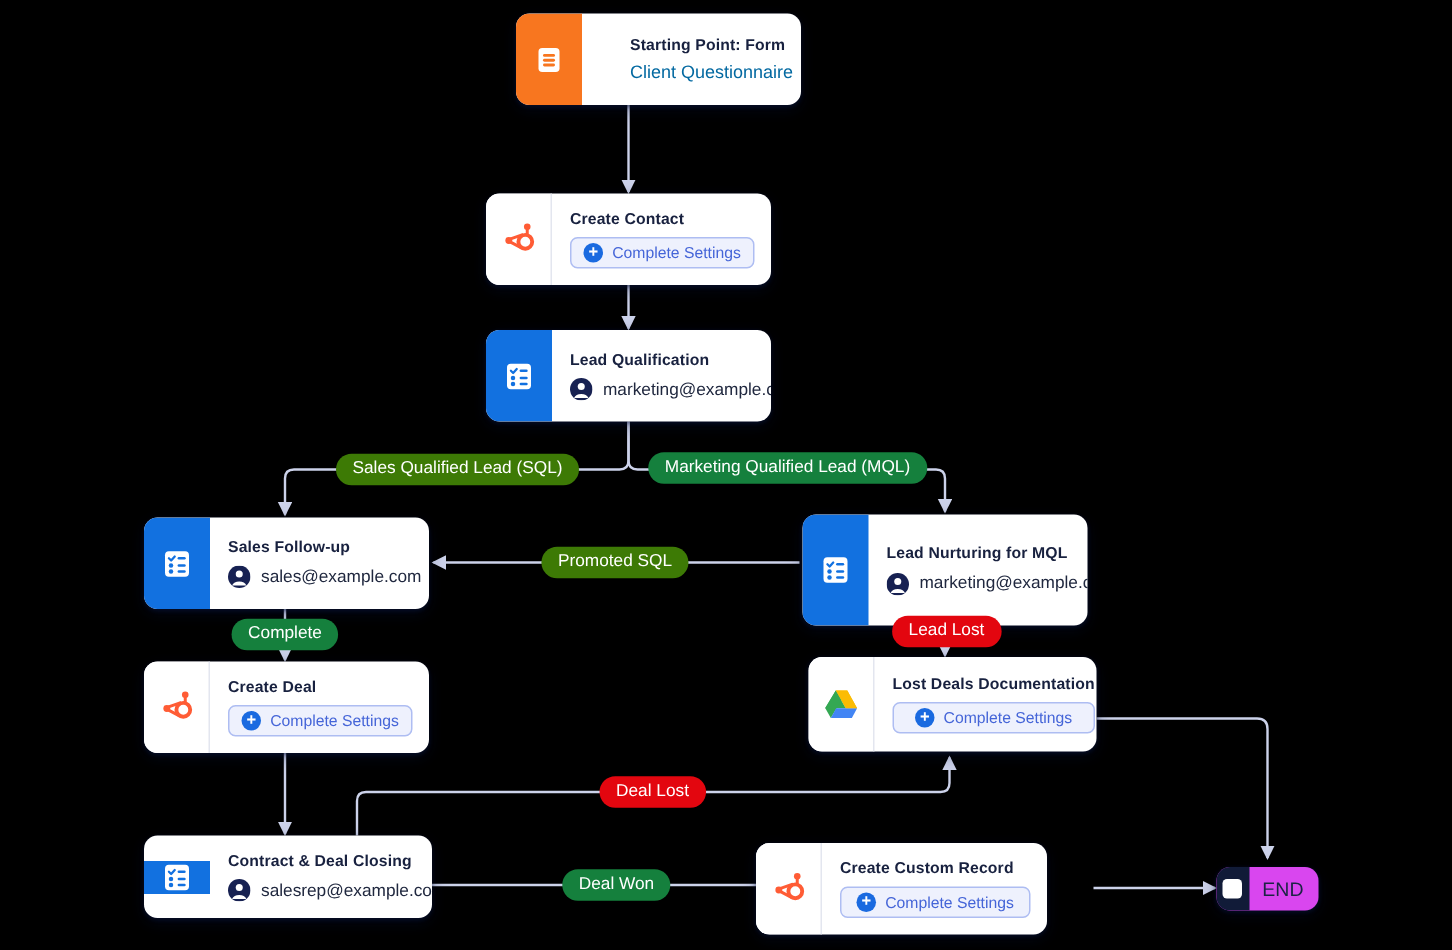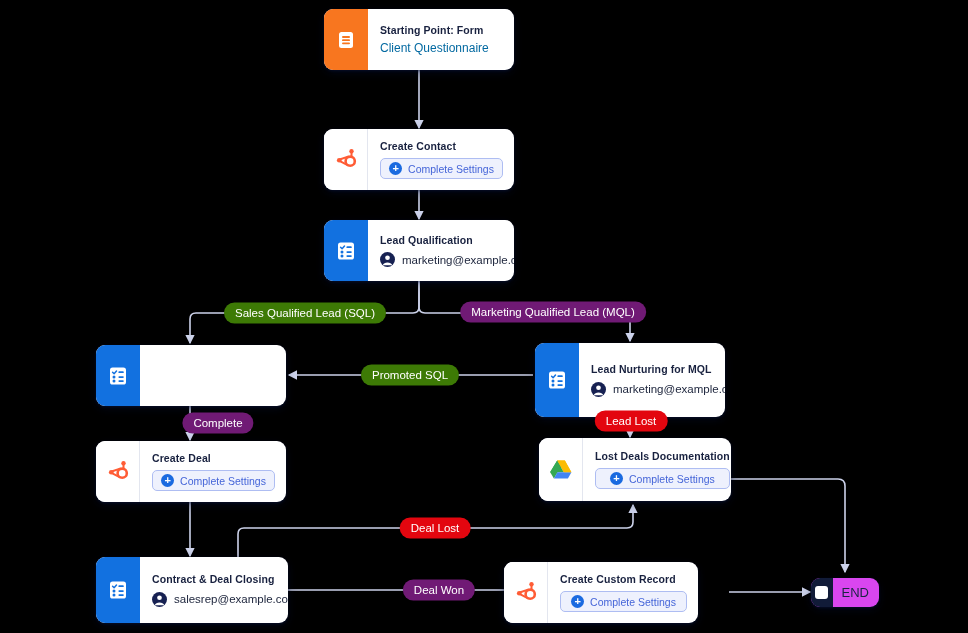--- a/index.html
+++ b/index.html
@@ -119,21 +119,21 @@
     height: 21px;
     line-height: 21px;
     padding: 0 11px;
     font-size: 11.5px;
     color: #ffffff;
     white-space: nowrap;
     text-align: center;
     transform: translate(-50%, -50%);
   }
   .elabel.green { background: #3d7a05; }
-  .elabel.blue  { background: #701a75; margin-left: 28px; }
+  .elabel.blue  { background: #15803d; }
   .elabel.red   { background: #e3060f; }
 
   
   #end-node {
     position: absolute;
     display: flex;
     align-items: stretch;
     border-radius: 9px;
     overflow: hidden;
     background: #d946ef;
@@ -195,21 +195,21 @@
       <path d="M238,557 L238,534 Q238,528 244,528 L627,528 Q633,528 633,522 L633,505"></path>
 
       <path d="M286,590 L531,590"></path>
 
       <path d="M731,479 L838,479 Q845,479 845,486 L845,572"></path>
 
       <path d="M729,592 L810,592"></path>
     </g>
   </svg>
 
-  <div class="node" id="n-start" style="left:324px; top:9px; width:190px; height:61px;">
+  <div class="node" id="n-start" style="left:344px; top:9px; width:190px; height:61px;gap:20px;">
     <div class="iconcol orange">
       <svg width="20" height="20" viewBox="0 0 20 20" aria-hidden="true">
         <rect x="3" y="2" width="14" height="16" rx="2.5" fill="#ffffff"></rect>
         <rect x="6" y="6" width="8" height="1.9" rx="0.95" fill="#f8761f"></rect>
         <rect x="6" y="9.2" width="8" height="1.9" rx="0.95" fill="#f8761f"></rect>
         <rect x="6" y="12.4" width="8" height="1.9" rx="0.95" fill="#f8761f"></rect>
       </svg>
     </div>
     <div class="body">
       <div class="title">Starting Point: Form</div>
@@ -269,20 +269,31 @@
       <svg width="22" height="22" viewBox="0 0 22 22" aria-hidden="true">
         <rect x="3" y="2.5" width="16" height="17" rx="2.6" fill="#ffffff"></rect>
         <path d="M5.6 7.2 l1.5 1.5 l2.4 -2.7" stroke="#1271e0" stroke-width="1.5" fill="none" stroke-linecap="round" stroke-linejoin="round"></path>
         <rect x="11.4" y="6.3" width="5.4" height="1.7" rx="0.85" fill="#1271e0"></rect>
         <circle cx="7" cy="12" r="1.5" fill="#1271e0"></circle>
         <rect x="11.4" y="11.2" width="5.4" height="1.7" rx="0.85" fill="#1271e0"></rect>
         <circle cx="7" cy="16" r="1.5" fill="#1271e0"></circle>
         <rect x="11.4" y="15.2" width="5.4" height="1.7" rx="0.85" fill="#1271e0"></rect>
       </svg>
     </div>
+    <div class="body">
+      <div class="title">Sales Follow-up</div>
+      <div class="assignee">
+        <svg class="av" width="15" height="15" viewBox="0 0 16 16">
+          <circle cx="8" cy="8" r="8" fill="#172152"></circle>
+          <circle cx="8" cy="6.1" r="2.5" fill="#ffffff"></circle>
+          <path d="M2.9 14.2 a5.4 4.3 0 0 1 10.2 0 z" fill="#ffffff"></path>
+        </svg>
+        <span class="emailtxt">sales@example.com</span>
+      </div>
+    </div>
   </div>
 
   <div class="node" id="n-lead-nurt" style="left:535px; top:343px; width:190px; height:74px;">
     <div class="iconcol blue">
       <svg width="22" height="22" viewBox="0 0 22 22" aria-hidden="true">
         <rect x="3" y="2.5" width="16" height="17" rx="2.6" fill="#ffffff"></rect>
         <path d="M5.6 7.2 l1.5 1.5 l2.4 -2.7" stroke="#1271e0" stroke-width="1.5" fill="none" stroke-linecap="round" stroke-linejoin="round"></path>
         <rect x="11.4" y="6.3" width="5.4" height="1.7" rx="0.85" fill="#1271e0"></rect>
         <circle cx="7" cy="12" r="1.5" fill="#1271e0"></circle>
         <rect x="11.4" y="11.2" width="5.4" height="1.7" rx="0.85" fill="#1271e0"></rect>
@@ -337,21 +348,21 @@
     </div>
     <div class="body">
       <div class="title">Lost Deals Documentation</div>
       <div class="settings-btn">
         <span class="plus">+</span>
         <span>Complete Settings</span>
       </div>
     </div>
   </div>
 
-  <div class="node" id="n-contract" style="left:96px; top:557px; width:192px; height:66px;">
+  <div class="node" id="n-contract" style="left:96px; top:557px; width:192px; height:55px;align-items:center;">
     <div class="iconcol blue">
       <svg width="22" height="22" viewBox="0 0 22 22" aria-hidden="true">
         <rect x="3" y="2.5" width="16" height="17" rx="2.6" fill="#ffffff"></rect>
         <path d="M5.6 7.2 l1.5 1.5 l2.4 -2.7" stroke="#1271e0" stroke-width="1.5" fill="none" stroke-linecap="round" stroke-linejoin="round"></path>
         <rect x="11.4" y="6.3" width="5.4" height="1.7" rx="0.85" fill="#1271e0"></rect>
         <circle cx="7" cy="12" r="1.5" fill="#1271e0"></circle>
         <rect x="11.4" y="11.2" width="5.4" height="1.7" rx="0.85" fill="#1271e0"></rect>
         <circle cx="7" cy="16" r="1.5" fill="#1271e0"></circle>
         <rect x="11.4" y="15.2" width="5.4" height="1.7" rx="0.85" fill="#1271e0"></rect>
       </svg>

